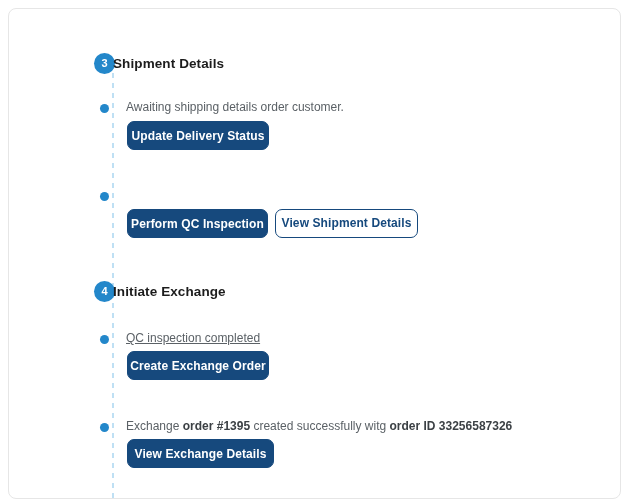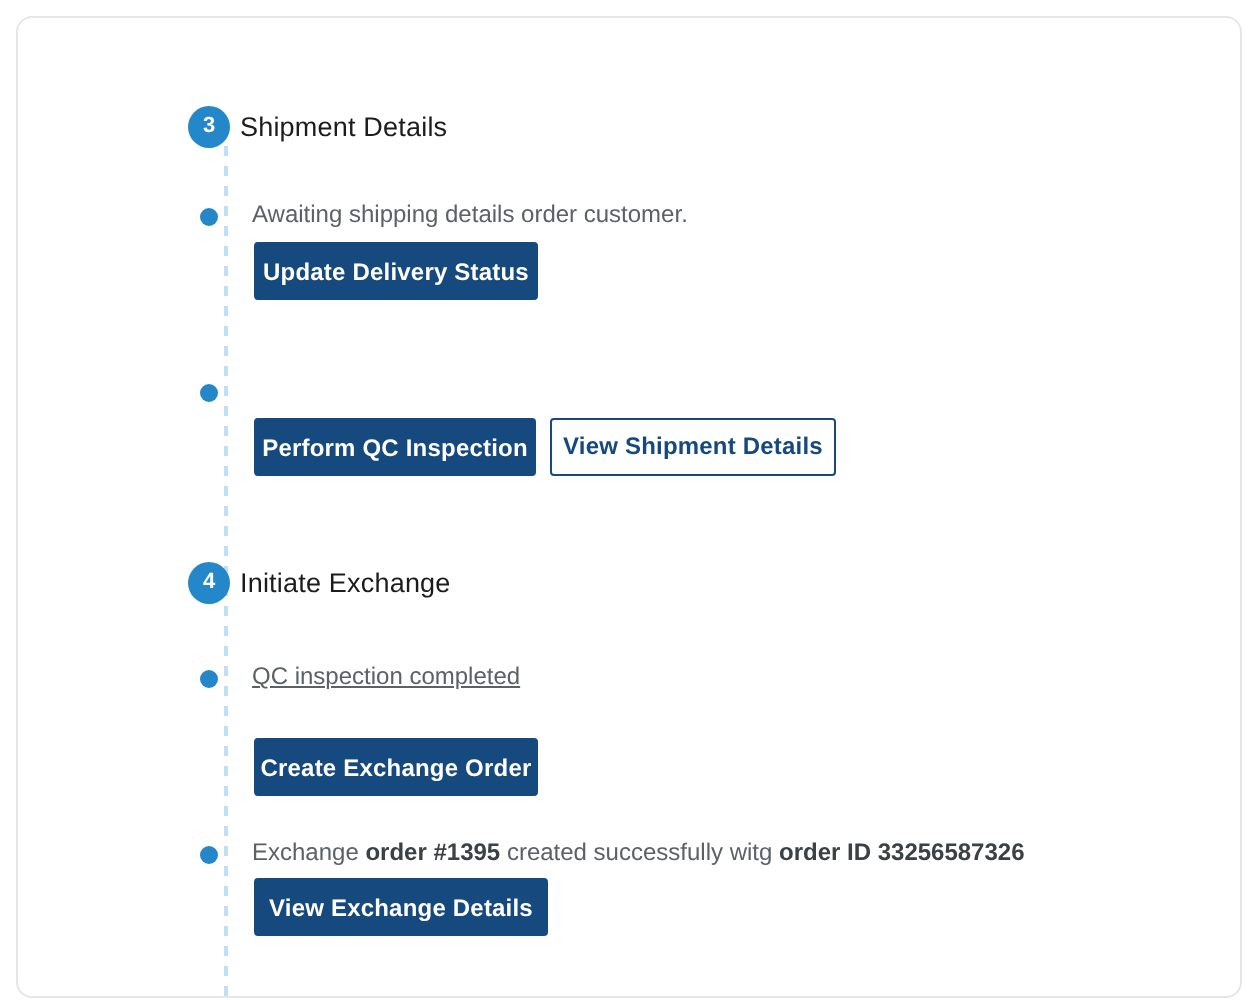--- a/index.html
+++ b/index.html
@@ -62,23 +62,23 @@
     color: #ffffff;
     font-size: 11px;
     font-weight: bold;
     line-height: 21px;
     text-align: center;
     left: 85px;
   }
 
   .step-title {
     position: absolute;
-    left: 111px;
+    left: 104px;
     font-size: 13.5px;
-    font-weight: normal;
+    font-weight: bold;
     color: #1c1c1c;
     letter-spacing: 0.1px;
   }
 
   
   .event-dot {
     position: absolute;
     left: 91px;
     width: 9px;
     height: 9px;
@@ -95,21 +95,21 @@
   }
   .event-text b {
     color: #3c4145;
     font-weight: bold;
   }
 
   
   .btn {
     position: absolute;
     height: 29px;
-    border-radius: 2px;
+    border-radius: 7px;
     font-size: 12px;
     font-weight: bold;
     line-height: 29px;
     text-align: center;
     box-sizing: border-box;
     white-space: nowrap;
     cursor: pointer;
     letter-spacing: 0.1px;
   }
   .btn-primary {
@@ -142,20 +142,20 @@
 
     <div class="event-dot" style="top:183px;"></div>
     <div class="btn btn-outline" style="left:266px; top:200px; width:143px;">View Shipment Details</div>
     <div class="btn btn-primary" style="left:118px; top:200px; width:141px;">Perform QC Inspection</div>
 
     <div class="step-circle" style="top:272px;">4</div>
     <div class="step-title" style="top:275px;">Initiate Exchange</div>
 
     <div class="event-dot" style="top:326px;"></div>
     <div class="event-text" style="top:322px;text-decoration:underline;">QC inspection completed</div>
-    <div class="btn btn-primary" style="left:118px; top:360px; width:142px;">Create Exchange Order</div>
+    <div class="btn btn-primary" style="left:118px; top:342px; width:142px;">Create Exchange Order</div>
 
     <div class="event-dot" style="top:414px;"></div>
     <div class="event-text" style="top:410px;"><span>Exchange </span><b>order #1395</b><span> created successfully witg </span><b>order ID 33256587326</b></div>
     <div class="btn btn-primary" style="left:118px; top:430px; width:147px;">View Exchange Details</div>
 
   </div>
 </div>
 
 </body></html>

